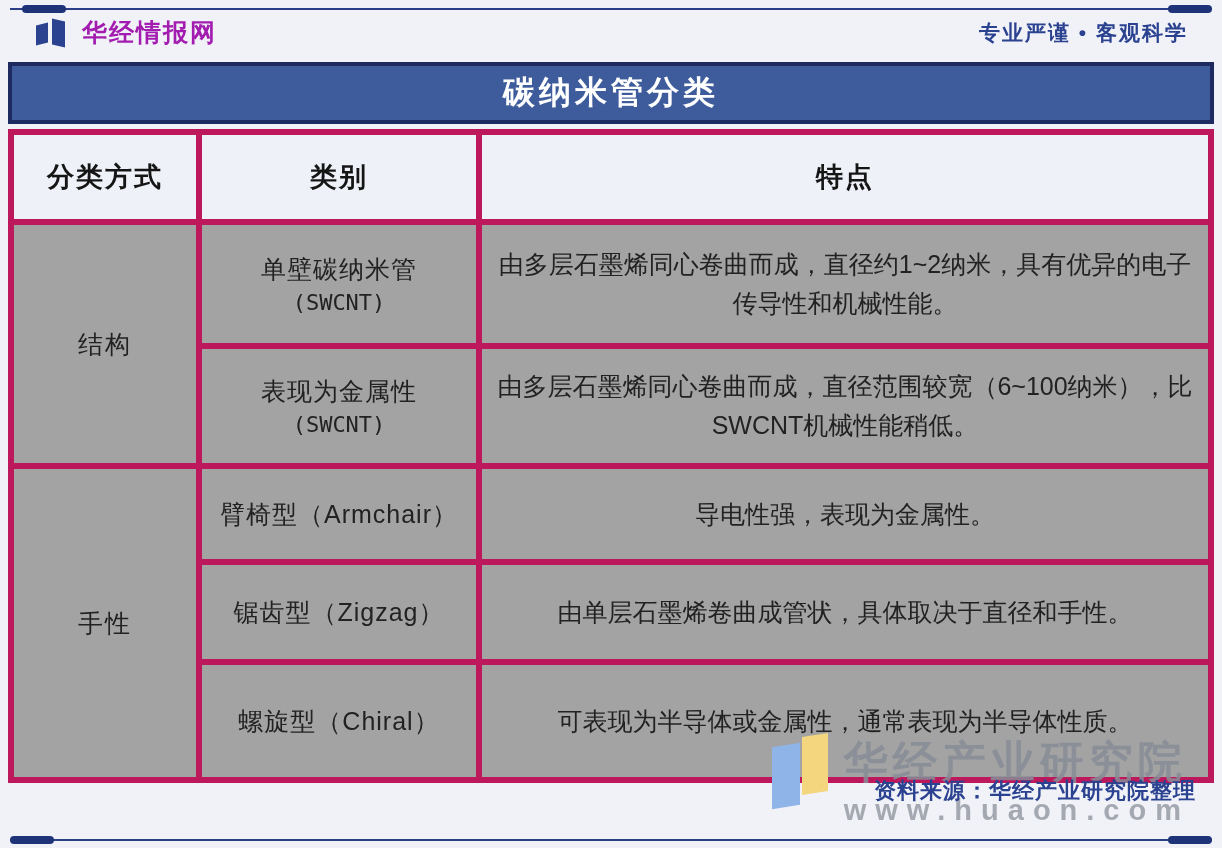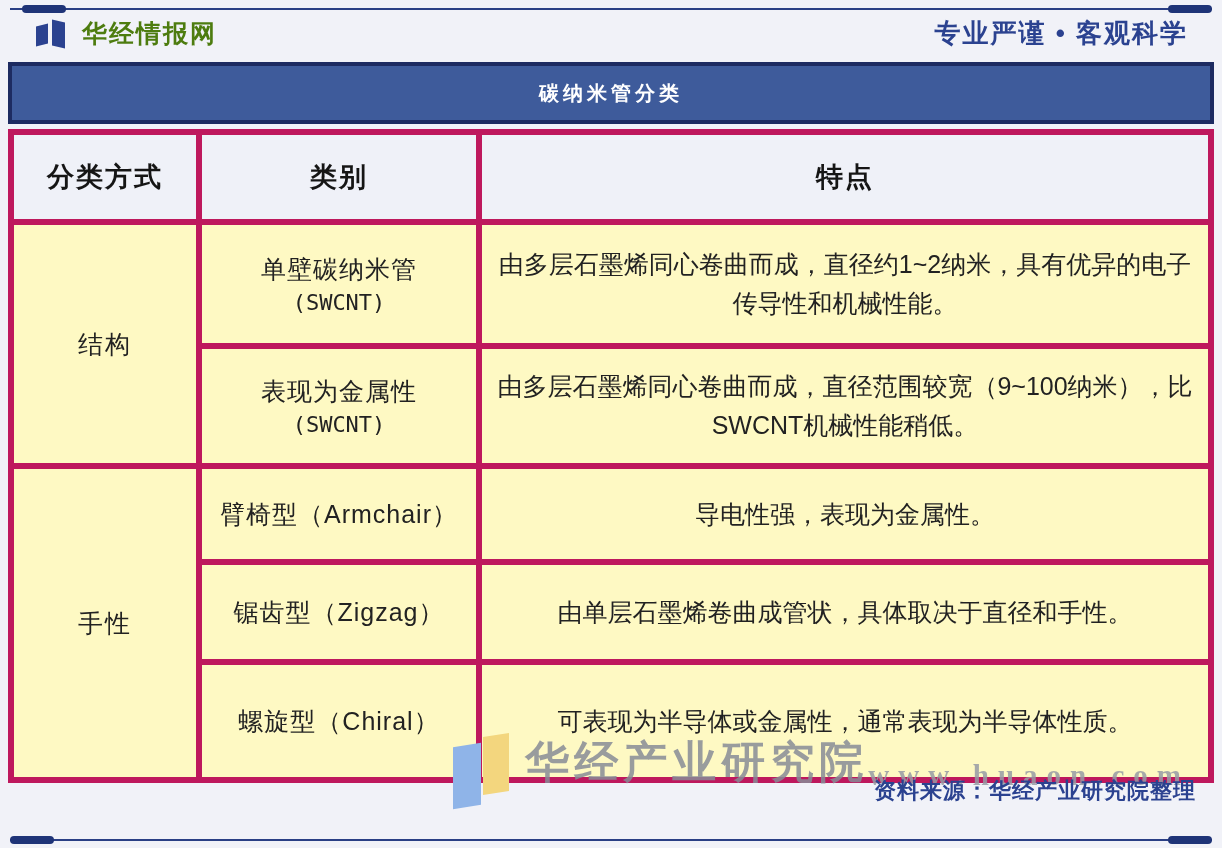--- a/index.html
+++ b/index.html
@@ -16,65 +16,65 @@
   .rule-top{top:8px;}
   .rule-bottom{bottom:7px;}
   .pill{position:absolute;width:44px;height:8px;border-radius:4px;background:#1f3478;}
   .pill-tl{top:5px;left:22px;}
   .pill-tr{top:5px;right:10px;}
   .pill-bl{bottom:4px;left:10px;}
   .pill-br{bottom:4px;right:10px;}
   .brandrow{position:absolute;top:16px;left:34px;right:34px;
     display:flex;justify-content:space-between;align-items:center;}
   .brand{display:flex;align-items:center;gap:12px;}
-  .brand-text{font-size:25px;font-weight:bold;color:#4d7c0f;letter-spacing:2px;}
-  .slogan{font-size:26px;font-weight:bold;color:#2b4290;letter-spacing:2px;}
+  .brand-text{font-size:25px;font-weight:bold;color:#a21caf;letter-spacing:2px;}
+  .slogan{font-size:21px;font-weight:bold;color:#2b4290;letter-spacing:2px;}
   .book-logo{position:relative;width:36px;height:30px;}
   .book-logo .p1{position:absolute;left:2px;top:6px;width:12px;height:20px;
     background:#2b4290;transform:skewY(-14deg);}
   .book-logo .p2{position:absolute;left:18px;top:2px;width:13px;height:26px;
     background:#2b4290;transform:skewY(14deg);}
   
   .titlebar{
     margin:0 8px;height:54px;
     background:#3e5b9b;border:4px solid #1d2b61;
     display:flex;align-items:center;justify-content:center;
-    color:#ffffff;font-size:20px;font-weight:bold;letter-spacing:4px;
+    color:#ffffff;font-size:32px;font-weight:bold;letter-spacing:4px;
   }
   
   table.cnt{
     margin:5px 8px 0;width:1206px;
     border-collapse:collapse;table-layout:fixed;
   }
   table.cnt th,table.cnt td{
     border:6px solid #be185d;
     text-align:center;vertical-align:middle;
     padding:2px 8px;
   }
   table.cnt th{
     background:#eff1f8;height:80px;
     font-size:27px;font-weight:bold;color:#151515;letter-spacing:2px;
   }
-  table.cnt td{background:#fef9c3;font-size:25px;color:#222;text-align:center;}
+  table.cnt td{background:#a3a3a3;font-size:25px;color:#222;text-align:center;}
   .col-method{width:188px;}
   .col-cat{width:280px;}
   .method-cell{font-size:26px;letter-spacing:2px;}
   .cat-main{font-size:25px;letter-spacing:1px;}
   .cat-sub{font-size:22px;font-family:"DejaVu Sans Mono","Liberation Mono",monospace;margin-top:4px;}
   .feat-cell{line-height:1.55;padding:2px 14px;}
   tr.r1{height:124px;} tr.r2{height:120px;}
   tr.r3{height:96px;}  tr.r4{height:100px;} tr.r5{height:118px;}
   
   .watermark{position:absolute;top:733px;right:32px;display:flex;align-items:flex-start;z-index:3;pointer-events:none;}
   .huaon-logo{position:relative;width:66px;height:78px;margin-right:10px;}
   .huaon-logo .b{position:absolute;left:4px;top:12px;width:28px;height:62px;
     background:#8fb4e8;transform:skewY(-9deg);}
   .huaon-logo .y{position:absolute;left:34px;top:2px;width:26px;height:58px;
     background:#f3d67e;transform:skewY(-9deg);}
-  .wm-text{display:flex;align-items:flex-end;font-family:Liberation Serif, serif;}
+  .wm-text{display:flex;flex-direction:column;align-items:flex-start;}
   .wm-name{font-size:44px;font-weight:bold;color:rgba(135,140,150,0.85);letter-spacing:5px;white-space:nowrap;}
   .wm-url{font-size:29px;font-weight:bold;color:rgba(150,155,165,0.85);letter-spacing:9px;margin-top:2px;white-space:nowrap;}
   
   .source{position:absolute;top:776px;right:26px;
     font-size:22px;font-weight:bold;color:#2b4290;letter-spacing:1px;z-index:4;}
   .bottomrule{position:absolute;left:0;right:0;bottom:0;height:16px;}
 </style>
 </head>
 <body>
 
@@ -116,21 +116,21 @@
         <div class="cat-main">单壁碳纳米管</div>
         <div class="cat-sub">(SWCNT)</div>
       </td>
       <td class="feat-cell">由多层石墨烯同心卷曲而成，直径约1~2纳米，具有优异的电子传导性和机械性能。</td>
     </tr>
     <tr class="r2">
       <td>
         <div class="cat-main">表现为金属性</div>
         <div class="cat-sub">(SWCNT)</div>
       </td>
-      <td class="feat-cell">由多层石墨烯同心卷曲而成，直径范围较宽（9~100纳米），比SWCNT机械性能稍低。</td>
+      <td class="feat-cell">由多层石墨烯同心卷曲而成，直径范围较宽（6~100纳米），比SWCNT机械性能稍低。</td>
     </tr>
     <tr class="r3">
       <td rowspan="3" class="method-cell">手性</td>
       <td>
         <div class="cat-main">臂椅型（Armchair）</div>
       </td>
       <td class="feat-cell">导电性强，表现为金属性。</td>
     </tr>
     <tr class="r4">
       <td>

